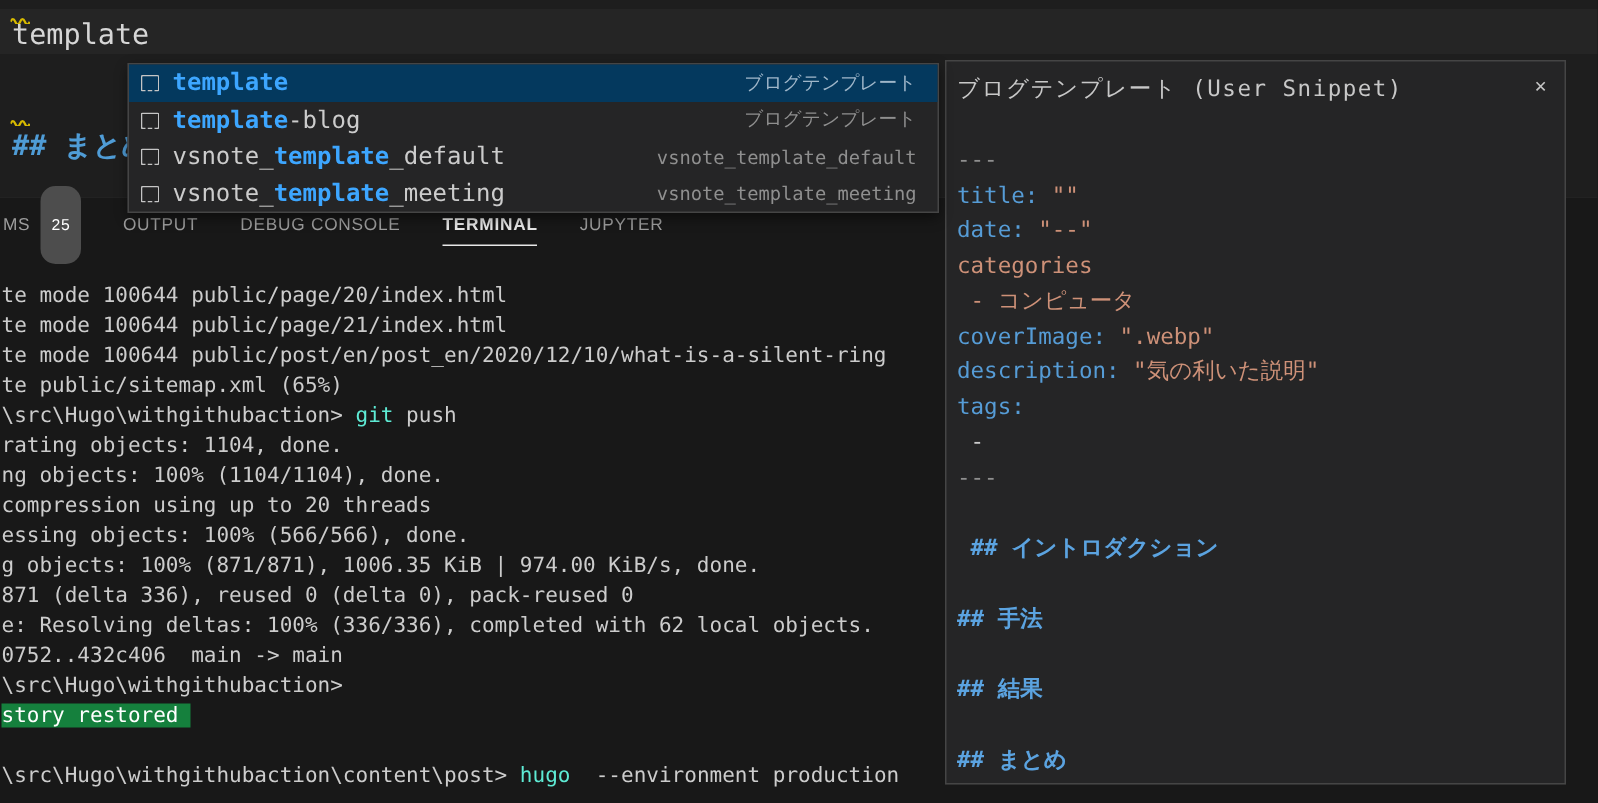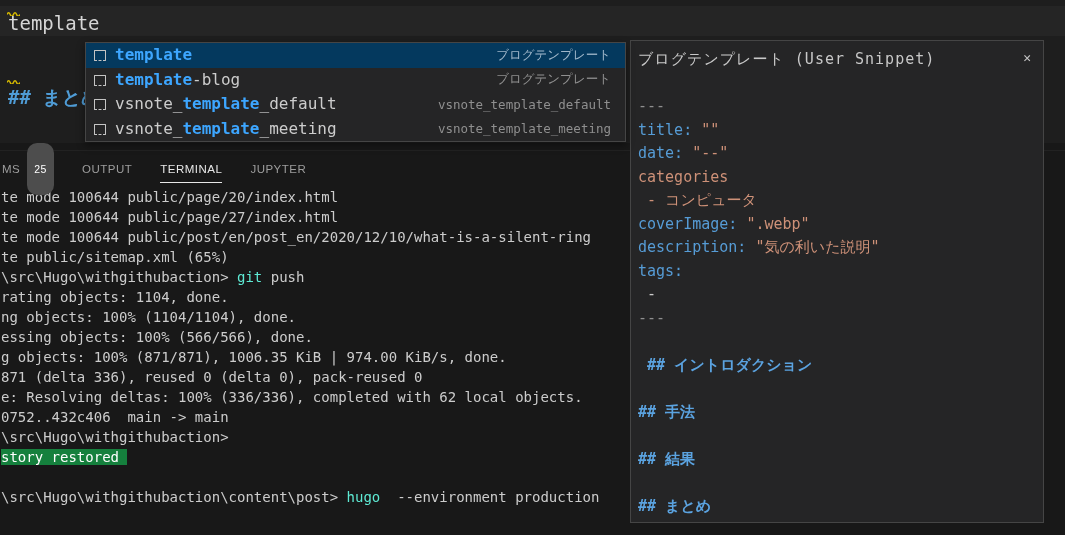--- a/index.html
+++ b/index.html
@@ -51,28 +51,28 @@
   .tk-p { color:#cccccc; }
   .tk-k { color:#569cd6; }
   .tk-s { color:#ce9178; }
   .tk-g { color:#8f8f8f; }
   .tk-h { color:#5ba3e0; font-weight:700; }
   .tk-y { color:#5eead4; }
   .tk-hl { background:#15803d; color:#ffffff; }
 
   
   .tabbar {
-    position:absolute; left:0; top:150px; width:1065px; height:37px;
+    position:absolute; left:0; top:131px; width:1065px; height:37px;
     background:#181818; border-top:1px solid #222222;
     display:flex; align-items:center; gap:28px; padding-left:2px;
     font-family:"Liberation Sans", sans-serif; z-index:2;
   }
   .tab { position:relative; height:37px; line-height:37px; font-size:11.5px; letter-spacing:.5px;
          color:#9d9d9d; display:flex; align-items:center; gap:7px; cursor:pointer; white-space:nowrap; }
-  .tab.active { color:#e7e7e7; }
+  .tab.active { color:#e7e7e7;font-weight:bold; }
   .tab.active::after { content:""; position:absolute; left:0; right:0; bottom:5px; height:1px; background:#e7e7e7; }
   .badge { background:#4d4d4d; color:#ffffff; border-radius:10px; padding:20px 7px; font-size:10.5px; line-height:12px; }
 
   
   .terminal { position:absolute; left:1px; top:187px; width:1064px; height:348px; z-index:1;
               font-size:14px; line-height:20px; color:#cccccc; cursor:text; }
   .term-line { height:20px; white-space:pre; }
 </style>
 </head>
 <body>
@@ -90,36 +90,40 @@
 </div>
 
 <div class="tabbar" id="tabbar">
     <div class="tab">
       <span>MS</span>
       <span class="badge">25</span>
     </div>
     <div class="tab">
       <span>OUTPUT</span>
     </div>
+    <div class="tab">
+      <span>DEBUG CONSOLE</span>
+    </div>
     <div class="tab active">
       <span>TERMINAL</span>
     </div>
     <div class="tab">
       <span>JUPYTER</span>
     </div>
   </div>
 
 <div class="terminal" id="terminal">
     <div class="term-line"><span class="tk-p">te mode 100644 public/page/20/index.html</span></div>
-    <div class="term-line"><span class="tk-p">te mode 100644 public/page/27/index.html</span></div>
+    <div class="term-line"><span class="tk-p">te mode 100644 public/page/21/index.html</span></div>
     <div class="term-line"><span class="tk-p">te mode 100644 public/post/en/post_en/2020/12/10/what-is-a-silent-ring</span></div>
     <div class="term-line"><span class="tk-p">te public/sitemap.xml (65%)</span></div>
     <div class="term-line"><span class="tk-p">\src\Hugo\withgithubaction&gt; </span><span class="tk-y">git</span><span class="tk-p"> push</span></div>
     <div class="term-line"><span class="tk-p">rating objects: 1104, done.</span></div>
     <div class="term-line"><span class="tk-p">ng objects: 100% (1104/1104), done.</span></div>
+    <div class="term-line"><span class="tk-p">compression using up to 20 threads</span></div>
     <div class="term-line"><span class="tk-p">essing objects: 100% (566/566), done.</span></div>
     <div class="term-line"><span class="tk-p">g objects: 100% (871/871), 1006.35 KiB | 974.00 KiB/s, done.</span></div>
     <div class="term-line"><span class="tk-p">871 (delta 336), reused 0 (delta 0), pack-reused 0</span></div>
     <div class="term-line"><span class="tk-p">e: Resolving deltas: 100% (336/336), completed with 62 local objects.</span></div>
     <div class="term-line"><span class="tk-p">0752..432c406  main -&gt; main</span></div>
     <div class="term-line"><span class="tk-p">\src\Hugo\withgithubaction&gt;</span></div>
     <div class="term-line"><span class="tk-hl">story restored </span></div>
     <div class="term-line">&nbsp;</div>
     <div class="term-line"><span class="tk-p">\src\Hugo\withgithubaction\content\post&gt; </span><span class="tk-y">hugo</span><span class="tk-p">  --environment production</span></div>
   </div>

